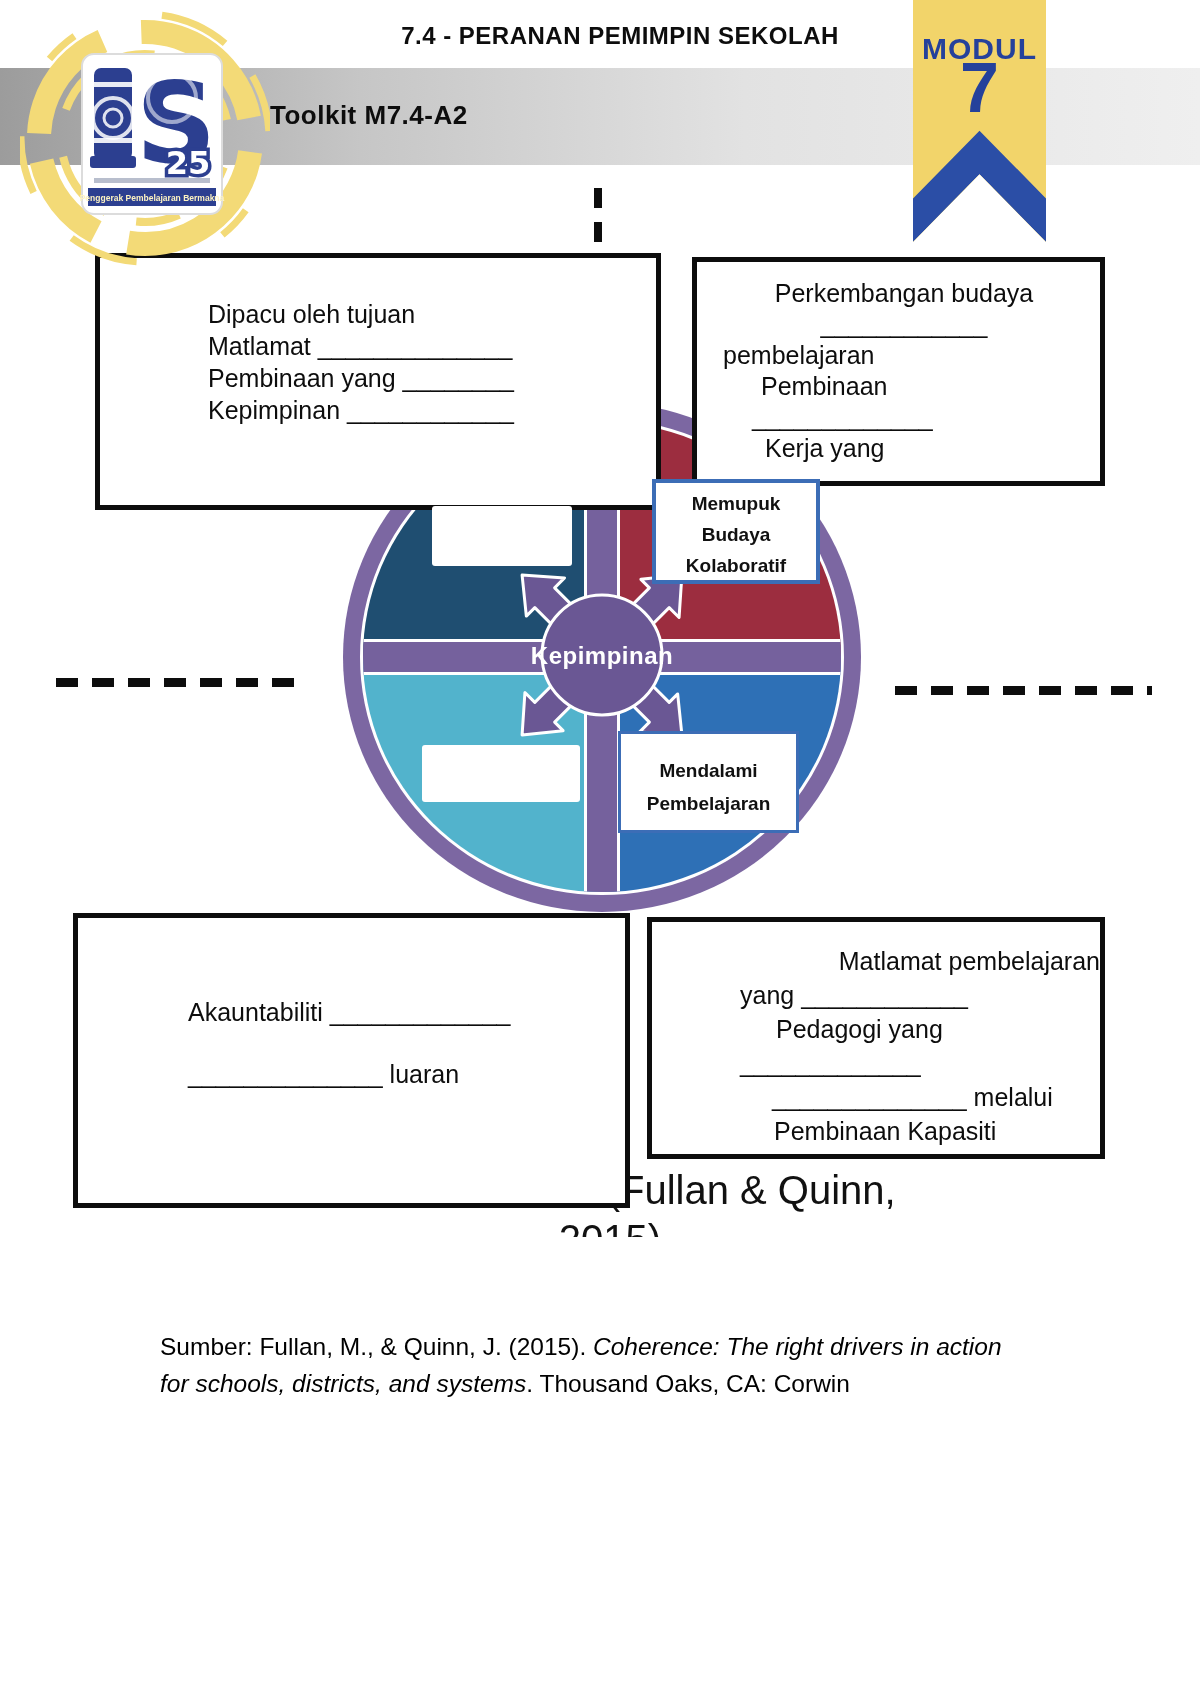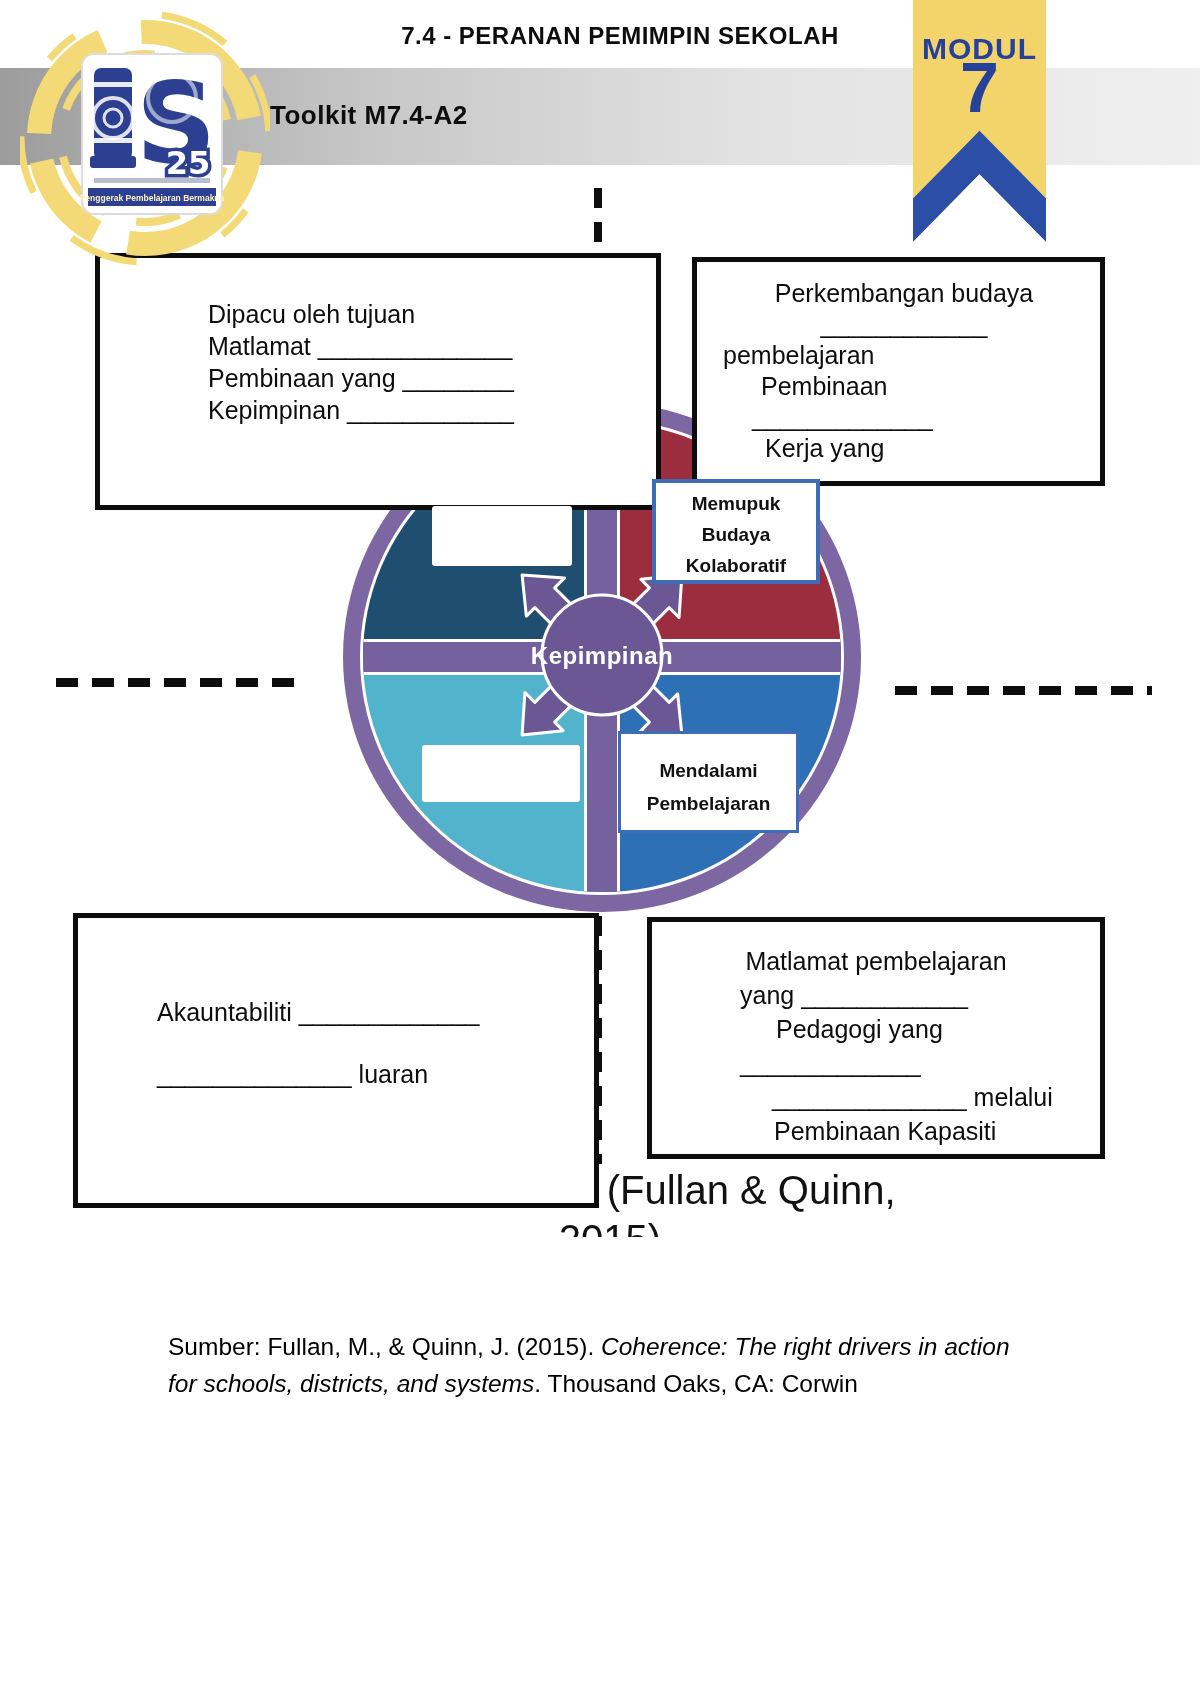--- a/index.html
+++ b/index.html
@@ -39,24 +39,24 @@
     position:absolute;left:0;top:48px;width:100%;text-align:center;
     font-size:70px;font-weight:bold;color:var(--modul-text,#25419b);
   }
   
   .wbox{position:absolute;background:#fff;border:5px solid #0d0d0d;z-index:4;font-size:25px;line-height:31px;}
   .wbox .ln{white-space:nowrap;}
   #box-tl{left:95px;top:253px;width:448px;height:207px;padding-top:40px;padding-left:108px;line-height:32px;}
   #box-tr{left:692px;top:257px;width:403px;height:203px;padding-top:16px;}
   #box-tr .c{text-align:center;padding-left:11px;}
   #box-tr .ml26{margin-left:26px;} #box-tr .ml64{margin-left:64px;} #box-tr .ml55{margin-left:55px;} #box-tr .ml68{margin-left:68px;}
-  #box-bl{left:73px;top:913px;width:437px;height:207px;padding-top:78px;padding-left:79px;line-height:32px;}
+  #box-bl{left:73px;top:913px;width:437px;height:207px;padding-top:78px;padding-left:110px;line-height:32px;}
   #box-bl .gap{margin-top:30px;}
   #box-br{left:647px;top:917px;width:448px;height:210px;padding-top:22px;line-height:34px;}
-  #box-br .c{text-align:center;}
+  #box-br .c{text-align:right;}
   #box-br .ml88{margin-left:88px;} #box-br .ml124{margin-left:124px;} #box-br .ml120{margin-left:120px;} #box-br .ml122{margin-left:122px;}
   
   .vdash{position:absolute;width:8px;z-index:1;
     background:repeating-linear-gradient(to bottom,#0d0d0d 0 20px,transparent 20px 34px);}
   #vdash-top{left:594px;top:188px;height:215px;}
   #vdash-bottom{left:594px;top:916px;height:248px;}
   .hdash{position:absolute;height:9px;z-index:1;
     background:repeating-linear-gradient(to right,#0d0d0d 0 22px,transparent 22px 36px);}
   #hdash-left{left:56px;top:678px;width:247px;}
   #hdash-right{left:895px;top:686px;width:257px;}
@@ -91,21 +91,21 @@
   #label-memupuk{left:618px;top:479px;width:160px;height:92px;border:4px solid var(--label-border,#3c6db6);
     font-size:19px;line-height:31px;padding-top:5px;margin-left:34px;}
   #label-mendalami{left:618px;top:731px;width:175px;height:76px;border:3px solid var(--label-border,#3c6db6);
     font-size:19px;line-height:33px;padding-top:20px;}
   
   .caption{
     position:absolute;left:260px;top:1166px;width:700px;height:71px;overflow:hidden;z-index:3;
     text-align:center;font-size:40px;line-height:49px;color:#111;
   }
   .citation{
-    position:absolute;left:168px;top:1328px;width:900px;z-index:3;
+    position:absolute;left:160px;top:1328px;width:900px;z-index:3;
     font-size:24.5px;line-height:37px;color:#000;
   }
   .citation .it{font-style:italic;}
 </style>
 </head>
 <body>
 
 <div id="page">
 
   <div class="gray-band"></div>

